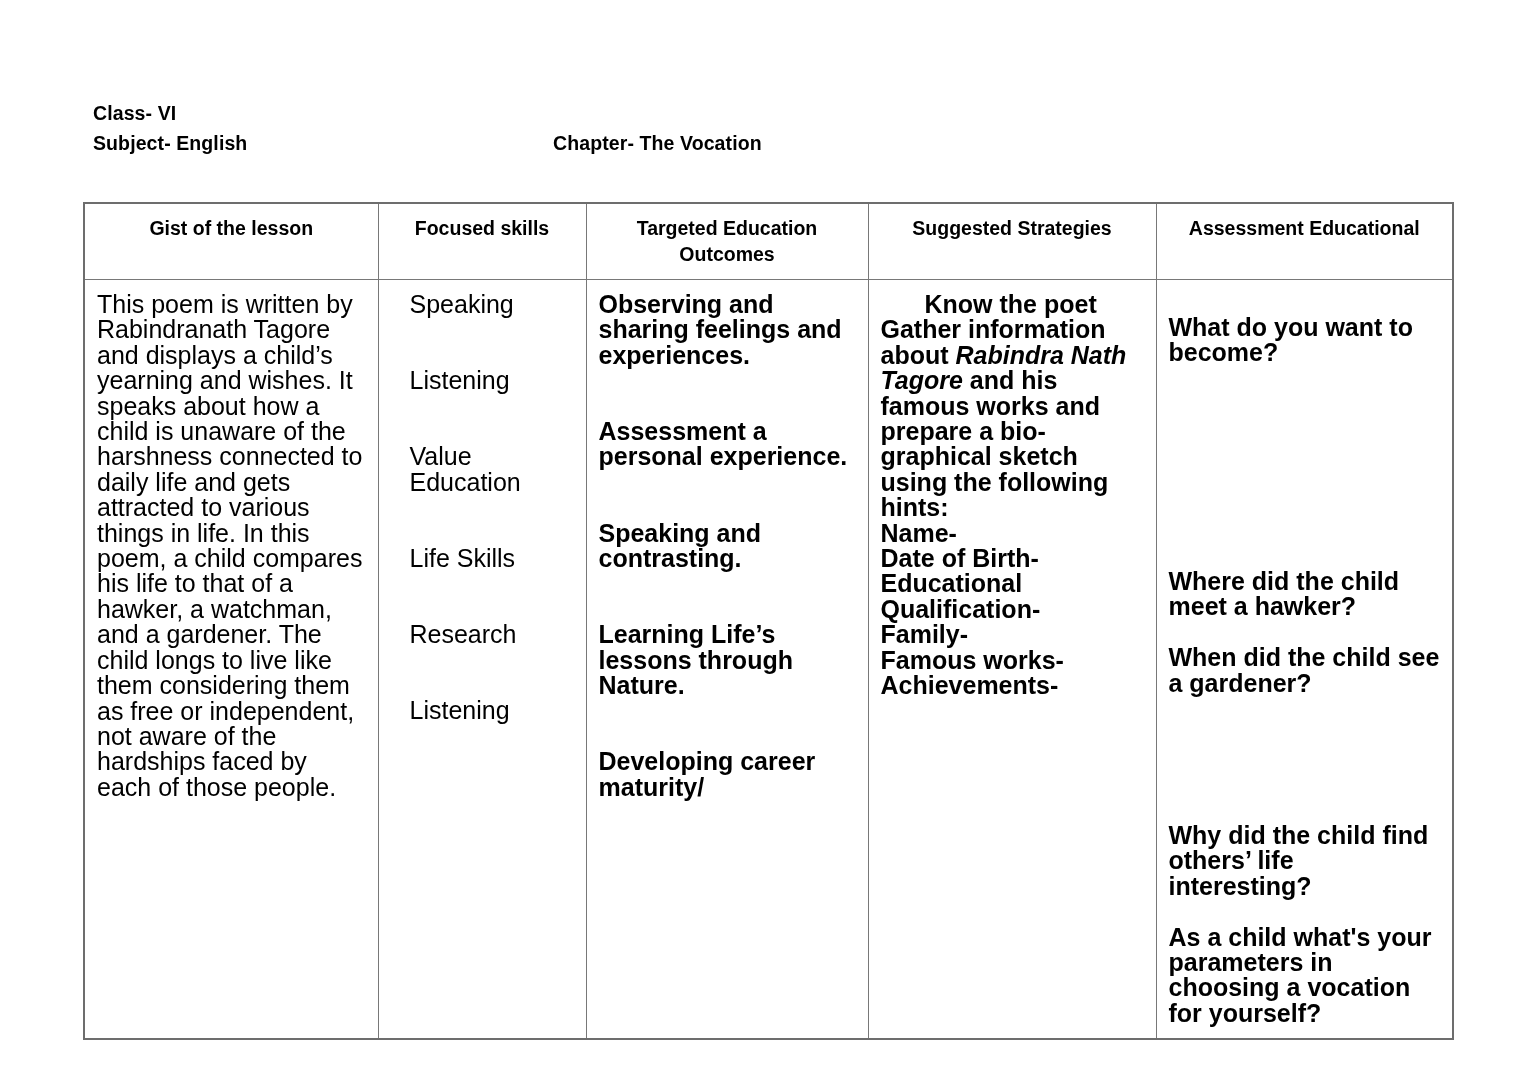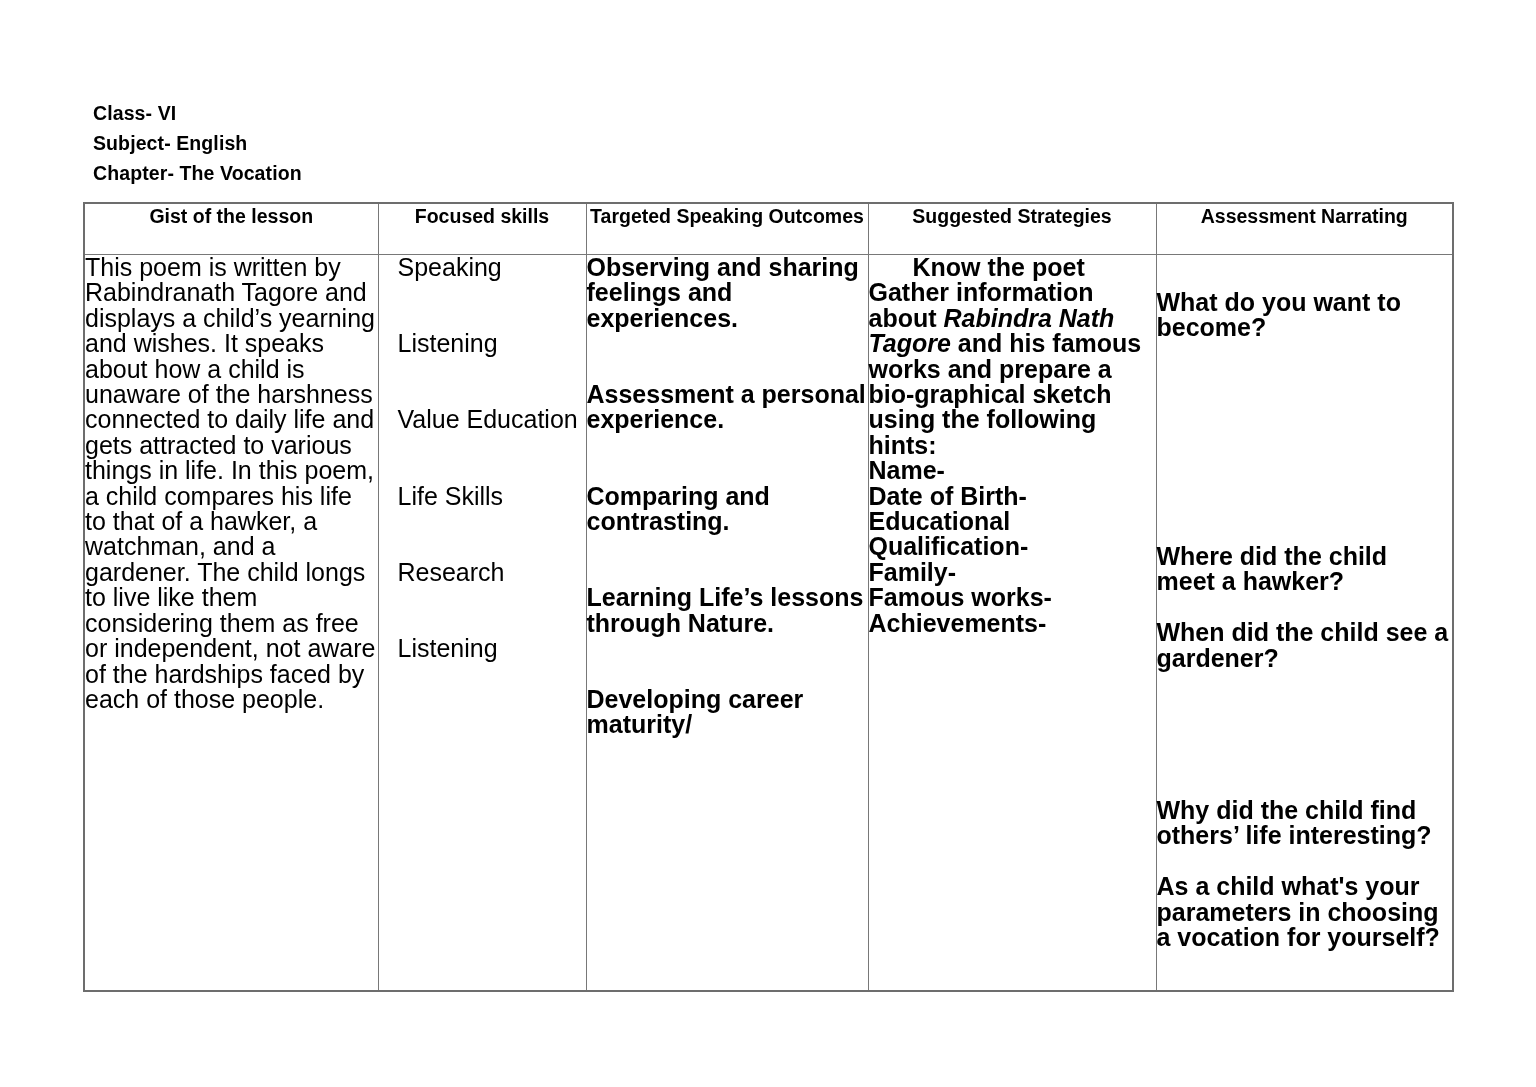--- a/index.html
+++ b/index.html
@@ -34,21 +34,20 @@
   .hdr-line {
     font-size: 19.5px;
     font-weight: bold;
     line-height: 30px;
     white-space: pre;
     letter-spacing: 0.1px;
   }
   .hdr-row {
     display: flex;
     align-items: baseline;
-    flex-direction: column;
   }
   .hdr-subject { width: 460px; }
 
   
   .lesson-table {
     position: absolute;
     left: 68px;
     top: 202px;
     width: 1369px;
     border-collapse: collapse;
@@ -59,21 +58,21 @@
   .lesson-table col.c1 { width: 294px; }
   .lesson-table col.c2 { width: 208px; }
   .lesson-table col.c3 { width: 282px; }
   .lesson-table col.c4 { width: 288px; }
   .lesson-table col.c5 { width: 297px; }
 
   .lesson-table th,
   .lesson-table td {
     border: 1px solid #787878;
     vertical-align: top;
-    padding: 0;
+    padding: 12px;
   }
 
   thead th {
     height: 50px;
     text-align: center;
     vertical-align: top;
     font-size: 19.5px;
     font-weight: bold;
     line-height: 25.5px;
     padding: 9px 6px 6px 6px;
@@ -120,23 +119,23 @@
       <col class="c1">
         <col class="c2">
         <col class="c3">
         <col class="c4">
         <col class="c5">
     </colgroup>
     <thead>
       <tr>
         <th>Gist of the lesson</th>
         <th>Focused skills</th>
-        <th>Targeted Speaking Outcomes</th>
+        <th>Targeted Education Outcomes</th>
         <th>Suggested Strategies</th>
-        <th>Assessment Narrating</th>
+        <th>Assessment Educational</th>
       </tr>
     </thead>
     <tbody>
       <tr>
 
         <td>
           <div class="cell-text">This poem is written by Rabindranath Tagore and displays a child’s yearning and wishes. It speaks about how a child is unaware of the harshness connected to daily life and gets attracted to various things in life. In this poem, a child compares his life to that of a hawker, a watchman, and a gardener. The child longs to live like them considering them as free or independent, not aware of the hardships faced by each of those people.</div>
         </td>
 
         <td>
@@ -151,21 +150,21 @@
           <div class="skill-item">Research</div>
           <div class="skill-spacer"></div>
           <div class="skill-item">Listening</div>
         </td>
 
         <td>
           <div class="blk">Observing and sharing feelings and experiences.</div>
           <div class="gap-2"></div>
           <div class="blk">Assessment a personal experience.</div>
           <div class="gap-2"></div>
-          <div class="blk">Comparing and contrasting.</div>
+          <div class="blk">Speaking and contrasting.</div>
           <div class="gap-2"></div>
           <div class="blk">Learning Life’s lessons through Nature.</div>
           <div class="gap-2"></div>
           <div class="blk">Developing career maturity/</div>
         </td>
 
         <td>
           <div class="blk bold">Know the poet</div>
           <div class="blk"><span>Gather information about </span><span class="ital">Rabindra Nath Tagore</span><span> and his famous works and prepare a bio-graphical sketch using the following hints:</span></div>
           <div class="blk">Name-</div>

